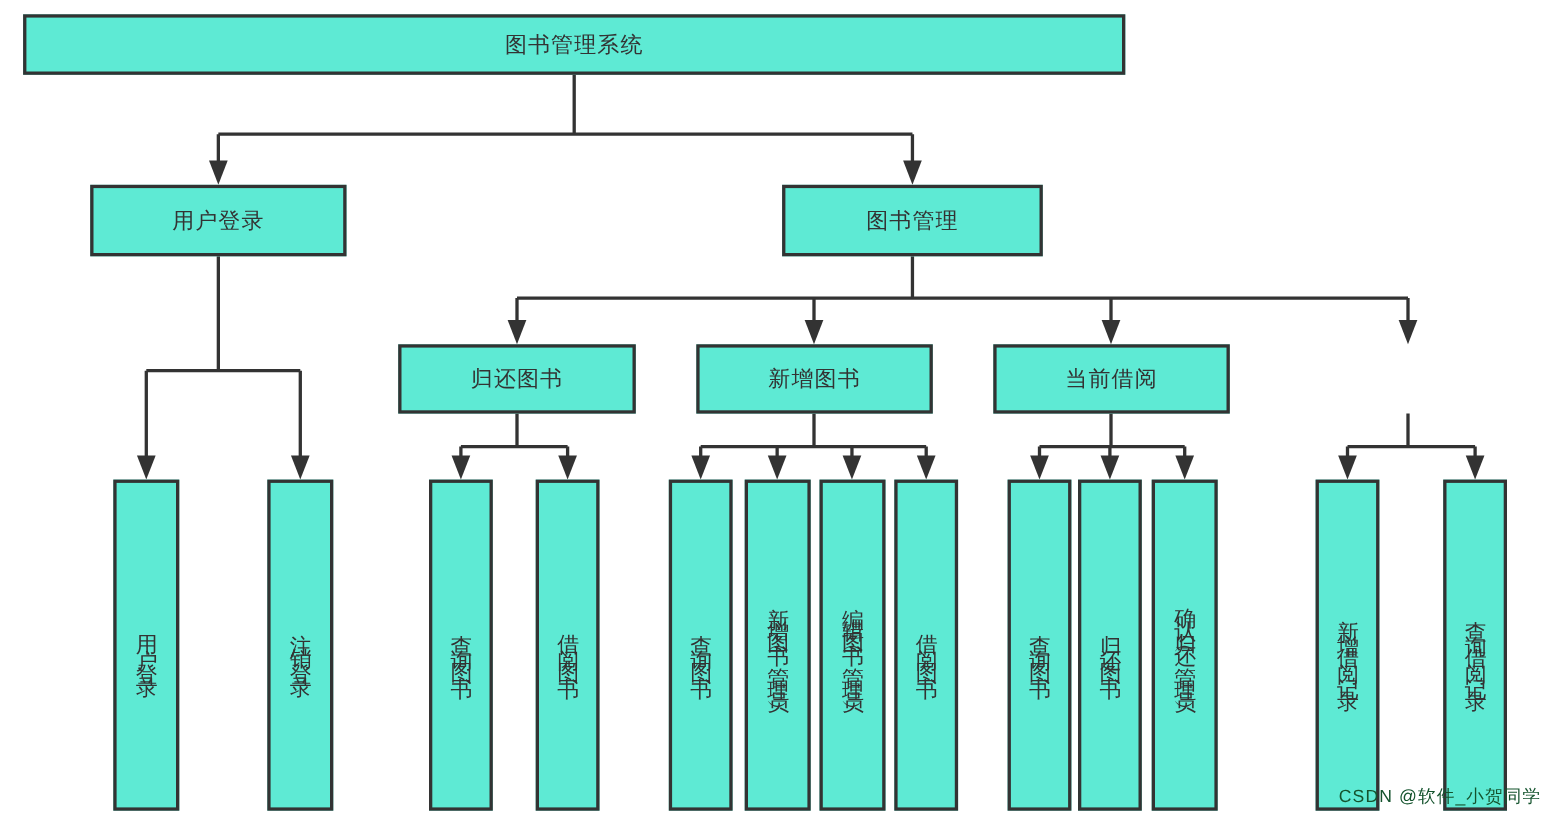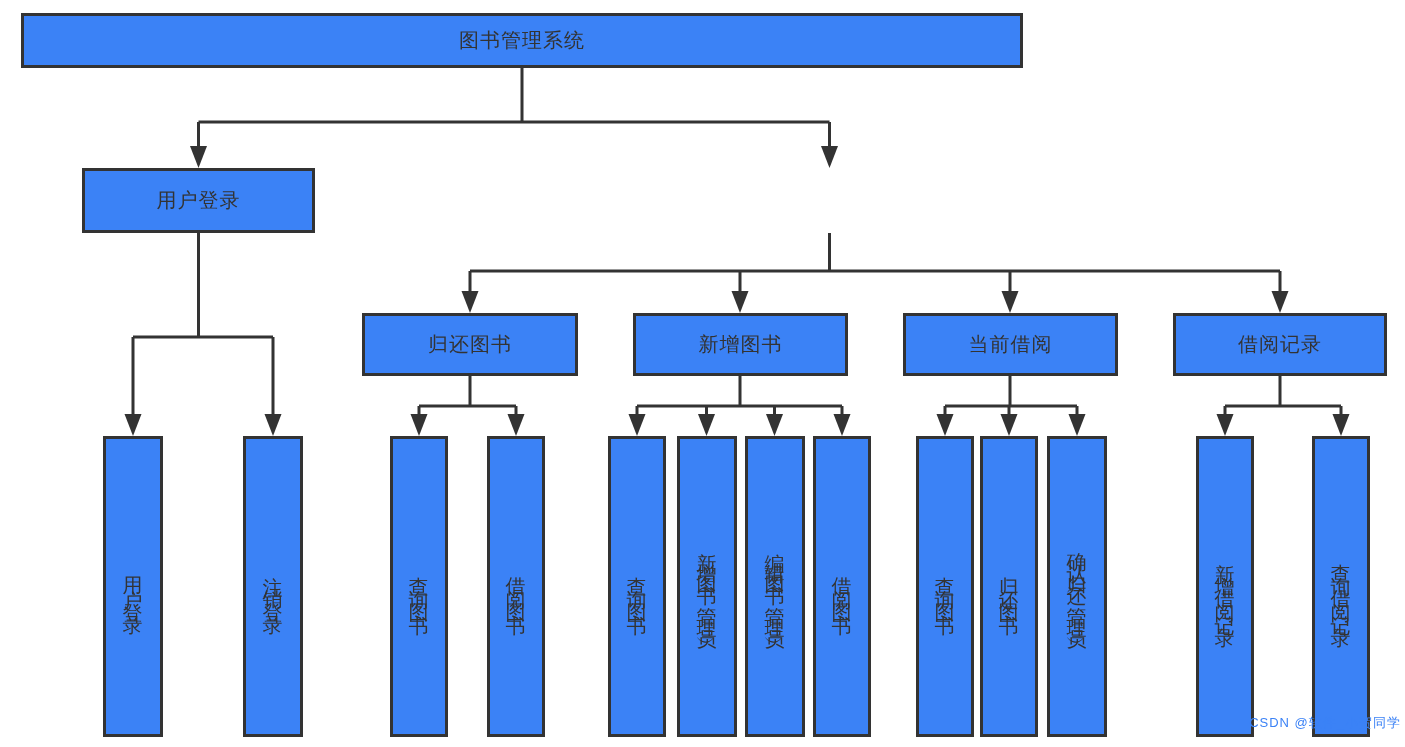--- a/index.html
+++ b/index.html
@@ -9,43 +9,43 @@
     background:#ffffff;
     font-family:"Liberation Sans", sans-serif;
     color:#333333;
     overflow:hidden;
   }
   .wires{position:absolute;left:0;top:0;width:1405px;height:747px;}
   .node{
     position:absolute;
     box-sizing:border-box;
     border:3px solid #333333;
-    background:#3b82f6;
+    background:#5eead4;
     display:flex;
     align-items:center;
     justify-content:center;
     text-align:center;
   }
   .hbox{font-size:20px;letter-spacing:1px;}
   .vbox{width:58px;height:301px;top:436px;}
   .vtext{
     writing-mode:vertical-rl;
     text-orientation:mixed;
     font-size:20px;
     letter-spacing:13px;
     line-height:1;
     white-space:nowrap;
   }
   .vbox.long .vtext{letter-spacing:11px;}
   .watermark{
     position:absolute;
     right:4px;
     top:714px;
-    font-size:13px;
-    color:#3b82f6;
+    font-size:16px;
+    color:#14532d;
     letter-spacing:1px;
     z-index:5;
     white-space:nowrap;
   }
 </style>
 </head>
 <body>
 
 <div class="canvas">
 
@@ -92,32 +92,32 @@
     </g>
   </svg>
 
   <div class="node hbox" style="left:21px;top:13px;width:1002px;height:55px">
     <span>图书管理系统</span>
   </div>
 
   <div class="node hbox" style="left:82px;top:168px;width:233px;height:65px">
     <span>用户登录</span>
   </div>
+  <div class="node hbox" style="left:711px;top:168px;width:237px;height:65px">
+    <span>图书管理</span>
+  </div>
 
   <div class="node hbox" style="left:362px;top:313px;width:216px;height:63px">
     <span>归还图书</span>
   </div>
   <div class="node hbox" style="left:633px;top:313px;width:215px;height:63px">
     <span>新增图书</span>
   </div>
   <div class="node hbox" style="left:903px;top:313px;width:215px;height:63px">
     <span>当前借阅</span>
-  </div>
-  <div class="node hbox" style="left:1173px;top:313px;width:214px;height:63px">
-    <span>借阅记录</span>
   </div>
 
   <div class="node vbox" style="left:103px;width:60px">
     <span class="vtext">用户登录</span>
   </div>
   <div class="node vbox" style="left:243px;width:60px">
     <span class="vtext">注销登录</span>
   </div>
 
   <div class="node vbox" style="left:390px">

